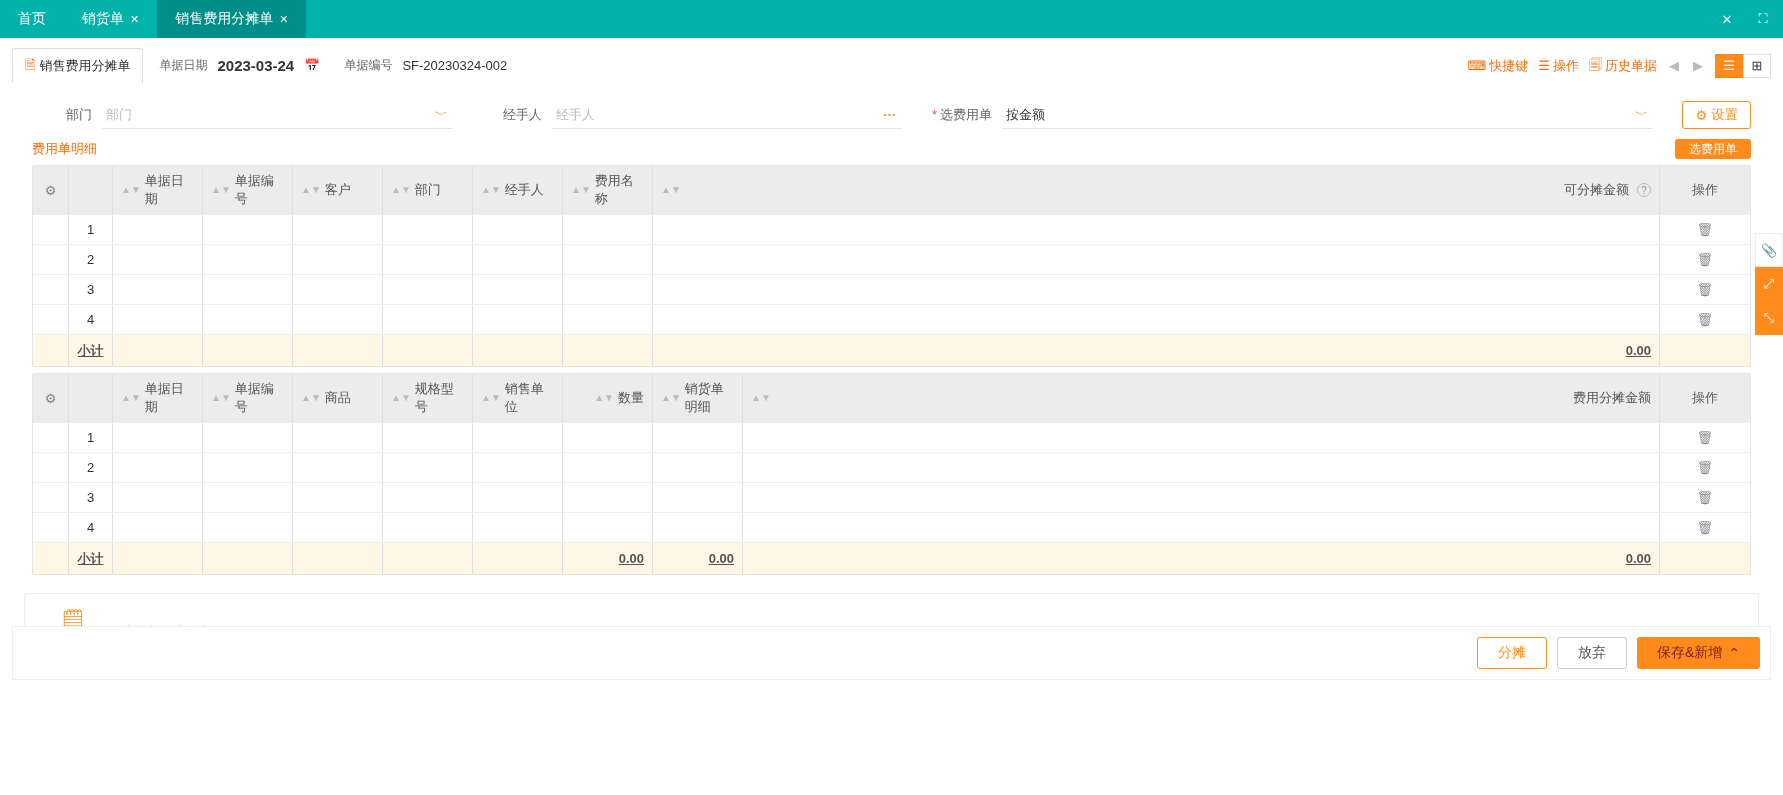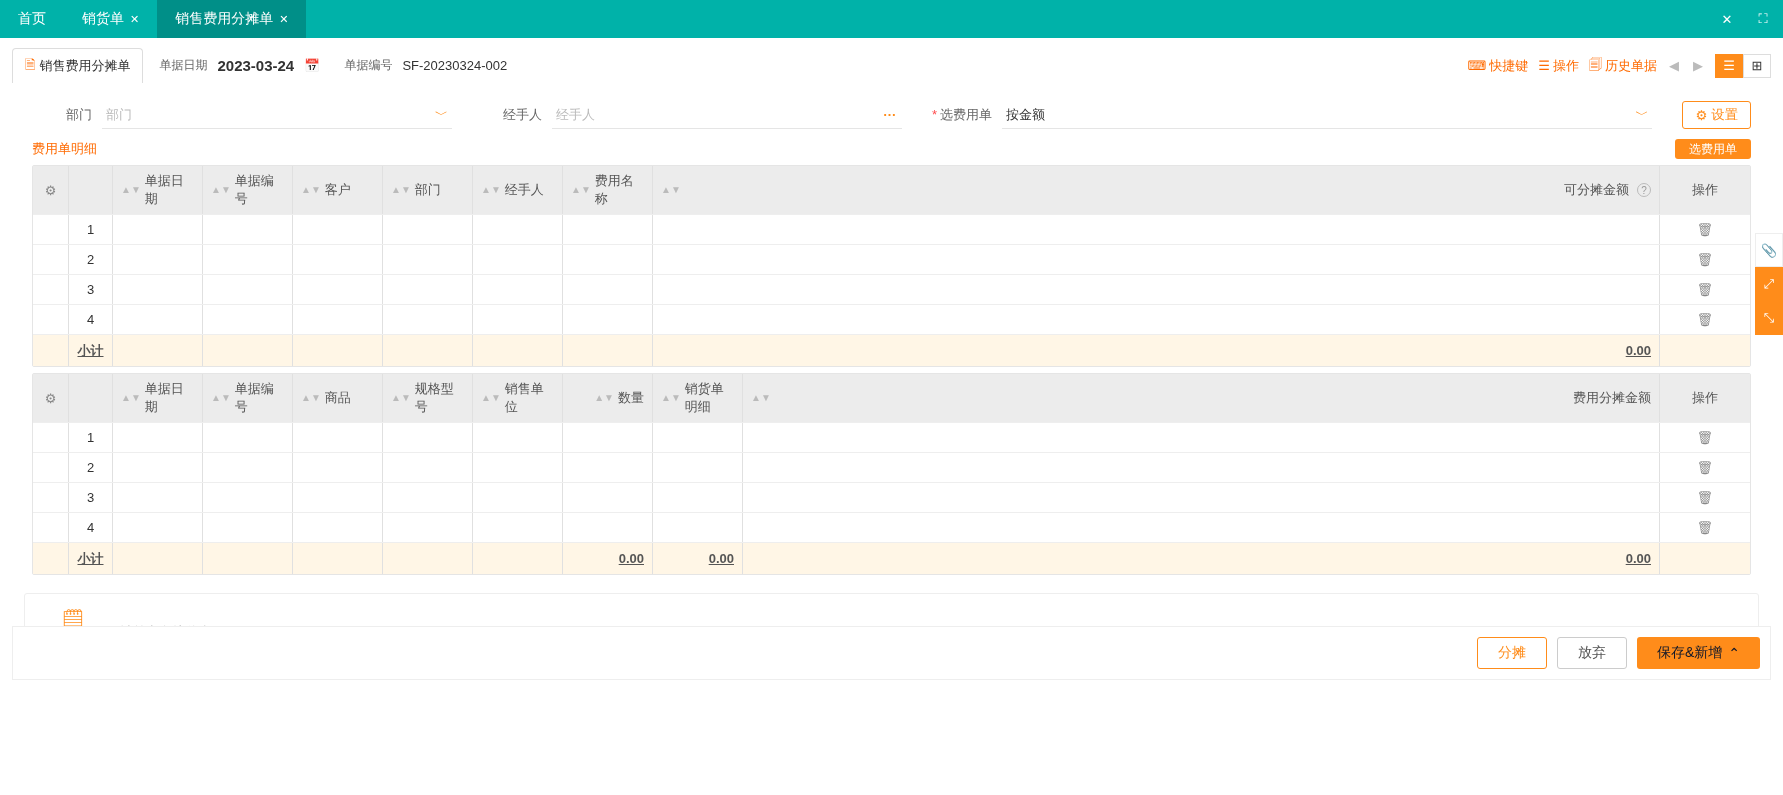--- a/index.html
+++ b/index.html
@@ -65,21 +65,21 @@
   .remark-panel { display:flex; align-items:center; gap:24px; border:1px solid #eee; border-radius:3px; padding:14px 24px; margin:18px 12px 0; background:#fff; }
   .remark-icon { display:flex; flex-direction:column; align-items:center; gap:4px; }
   .remark-icon .ic { color:#ff8c1a; font-size:22px; }
   .remark-icon .txt { color:#888; font-size:12px; }
   .remark-ph { color:#bbb; }
 
   .footer { position:absolute; bottom:0; left:12px; right:12px; border:1px solid #eee; background:#fff; padding:10px; display:flex; justify-content:flex-end; gap:10px; }
   .btn { height:32px; padding:0 20px; border-radius:3px; cursor:pointer; font-size:14px; display:flex; align-items:center; }
   .btn-outline-orange { border:1px solid #ff8c1a; color:#ff8c1a; background:#fff; }
   .btn-outline-gray { border:1px solid #ccc; color:#555; background:#fff; }
-  .btn-orange { background:#ff8c1a; color:#0f172a; border:none; }
+  .btn-orange { background:#ff8c1a; color:#7f1d1d; border:none; }
   .btn-orange .caret { margin-left:6px; }
 
   .side-tools { position:absolute; right:0; top:195px; display:flex; flex-direction:column; }
   .side-tools .st { width:28px; height:34px; display:flex; align-items:center; justify-content:center; color:#aaa; background:#fff; border:1px solid #eee; cursor:pointer; }
   .side-tools .st.orange { background:#ff8c1a; color:#fff; border-color:#ff8c1a; }
 
   .num-r { justify-content:flex-end; }
 </style>
 </head>
 <body>

